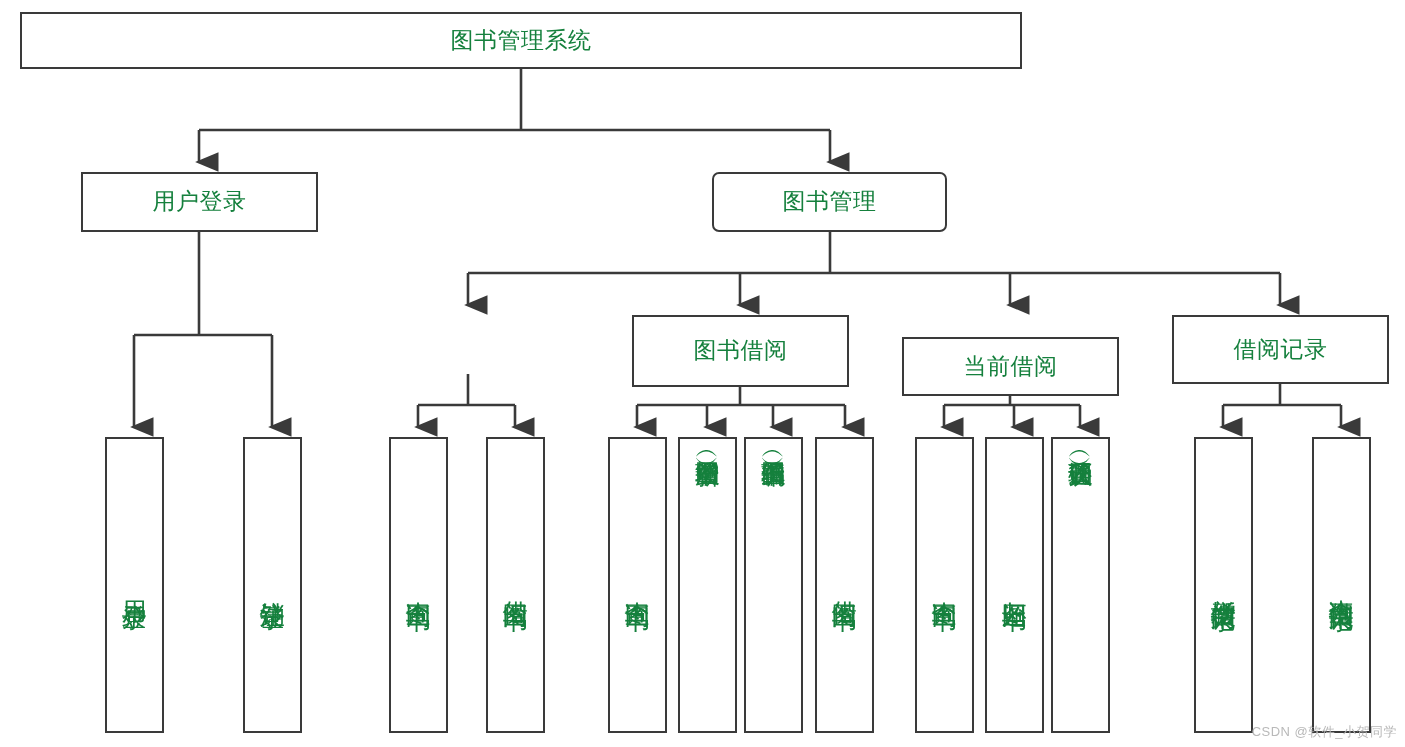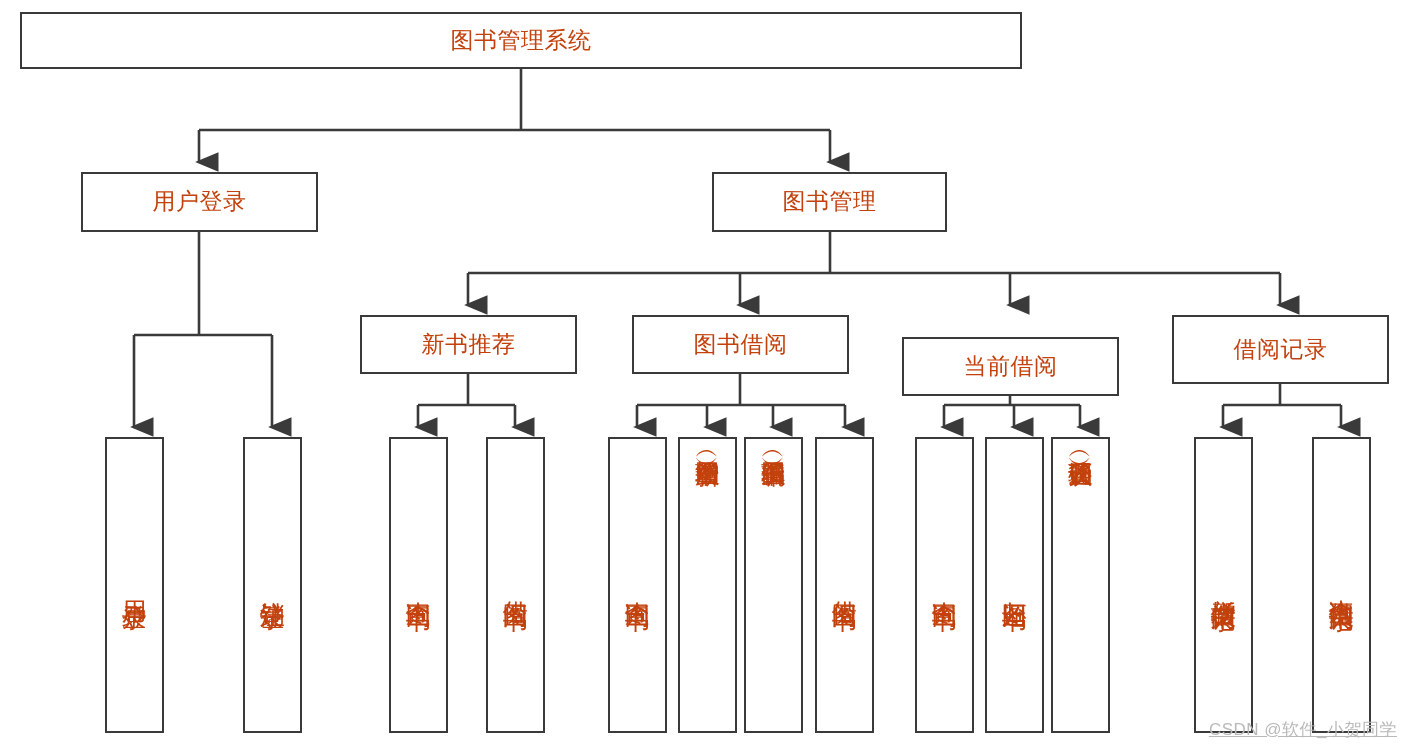--- a/index.html
+++ b/index.html
@@ -29,21 +29,21 @@
     position: absolute;
     box-sizing: border-box;
     background: #ffffff;
     border: 2px solid #3a3a3a;
     display: flex;
     align-items: center;
     justify-content: center;
     overflow: hidden;
   }
   .node .label {
-    color: #c2410c;
+    color: #15803d;
     text-align: center;
     line-height: 1.18;
     letter-spacing: 0.5px;
   }
   .node.horiz .label {
     font-size: 23px;
     white-space: nowrap;
   }
   .node.vert {
     align-items: flex-start;
@@ -62,25 +62,24 @@
     letter-spacing: 0px;
   }
   .node.vert.centered {
     align-items: center;
     padding-top: 0;
   }
   .watermark {
     position: absolute;
     right: 8px;
     bottom: 6px;
-    font-size: 17px;
+    font-size: 13px;
     color: #b9b9b9;
     white-space: nowrap;
     letter-spacing: 0.5px;
-    text-decoration: underline;
   }
 </style>
 </head>
 <body>
 
 <div id="stage">
 
   <svg class="wires" viewBox="0 0 1405 747" xmlns="http://www.w3.org/2000/svg">
     <defs>
       <marker id="arrow" viewBox="0 0 12 12" refX="6" refY="10" markerWidth="9" markerHeight="9" orient="auto-start-reverse">
@@ -134,28 +133,25 @@
     </g>
   </svg>
 
   <div class="node horiz" style="left: 20px; top: 12px; width: 1002px; height: 57px;">
     <span class="label">图书管理系统</span>
   </div>
 
   <div class="node horiz" style="left: 81px; top: 172px; width: 237px; height: 60px;">
     <span class="label">用户登录</span>
   </div>
-  <div class="node horiz" style="left: 712px; top: 172px; width: 235px; height: 60px;">
+  <div class="node horiz" style="left: 712px; top: 172px; width: 235px; height: 60px; border-radius: 7px;">
     <span class="label">图书管理</span>
   </div>
 
-  <div class="node horiz" style="left: 360px; top: 315px; width: 217px; height: 59px;">
-    <span class="label">新书推荐</span>
-  </div>
-  <div class="node horiz" style="left: 632px; top: 315px; width: 217px; height: 59px;">
+  <div class="node horiz" style="left: 632px; top: 315px; width: 217px; height: 72px;">
     <span class="label">图书借阅</span>
   </div>
   <div class="node horiz" style="left: 902px; top: 315px; width: 217px; height: 59px; margin-top: 22px;">
     <span class="label">当前借阅</span>
   </div>
   <div class="node horiz" style="left: 1172px; top: 315px; width: 217px; height: 69px;">
     <span class="label">借阅记录</span>
   </div>
 
   <div class="node vert centered" style="left: 105px; top: 437px; width: 59px; height: 296px;">

